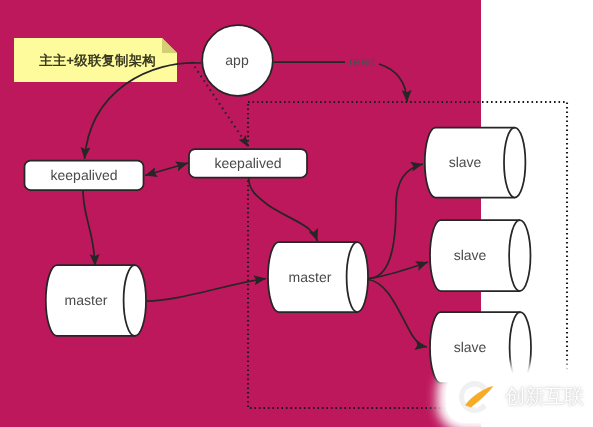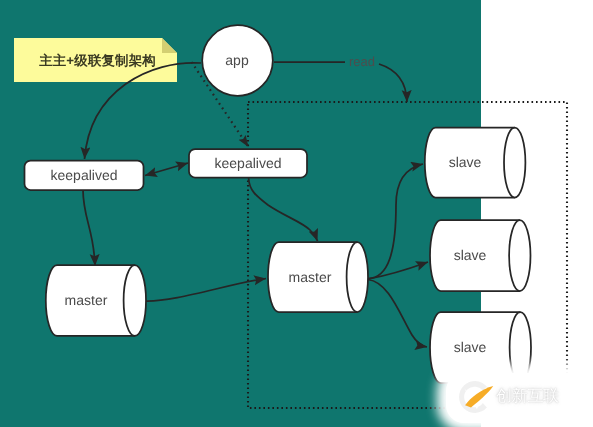--- a/index.html
+++ b/index.html
@@ -1,18 +1,18 @@
 <!DOCTYPE html>
 <html><head>
 <meta charset="utf-8">
 <title>Diagram</title>
 <style>
   html,body{margin:0;padding:0;background:#ffffff;-webkit-font-smoothing:antialiased;text-rendering:geometricPrecision;}
   body{width:593px;height:427px;overflow:hidden;font-family:"Liberation Sans",sans-serif;}
-  #stage{position:relative;width:481px;height:427px;background:#0f766e;text-align:center;}
+  #stage{position:relative;width:481px;height:427px;background:#be185d;text-align:center;}
   svg#diagram{position:absolute;left:0;top:0;width:593px;height:427px;}
   .node-label{font-family:"Liberation Sans",sans-serif;font-size:14px;fill:#4a4a4a;
               text-anchor:middle;dominant-baseline:middle;}
   .edge-label{font-family:"Liberation Sans",sans-serif;font-size:13px;fill:#4d4d4d;
               text-anchor:start;dominant-baseline:middle;}
   .note-label{font-family:"Liberation Sans",sans-serif;font-size:13.4px;font-weight:bold;
               fill:#3a3a22;text-anchor:middle;dominant-baseline:middle;letter-spacing:0.2px;}
   .shape{fill:#fff;stroke:#262626;stroke-width:1.75;}
   .edge{fill:none;stroke:#262626;stroke-width:1.75;}
   .dotted{fill:none;stroke:#1a1a1a;stroke-width:2.1;stroke-dasharray:1.6 2.9;stroke-linecap:butt;}
@@ -20,22 +20,22 @@
   #note-body{fill:#fdfb9b;stroke:none;}
   #note-fold{fill:#d4cf72;stroke:none;}
   #wm-glow{position:absolute;left:446px;top:373px;width:152px;height:50px;
            background:#ffffff;border-radius:18px;
            box-shadow:0 0 11px 9px #ffffff;
            pointer-events:none;z-index:4;}
   #watermark{position:absolute;left:456px;top:377px;width:140px;height:40px;
              display:flex;align-items:center;z-index:5;pointer-events:none;white-space:nowrap;}
   #wm-logo{width:40px;height:40px;flex:none;opacity:0.95;margin-top:0px;}
   #wm-check{fill:#f6a81c;}
-  #wm-text{font-family:"Liberation Sans",sans-serif;font-size:16px;font-weight:normal;
-           color:#ffffff;letter-spacing:-0.3px;margin-left:0;line-height:1;
+  #wm-text{font-family:"Liberation Sans",sans-serif;font-size:20px;font-weight:normal;
+           color:#ffffff;letter-spacing:-0.3px;margin-left:9px;line-height:1;
            text-shadow:0 0 1.5px rgba(175,175,175,0.85), 0 0 4px rgba(205,205,205,0.65);}
 </style>
 </head>
 <body>
 
 <div id="stage">
   <svg id="diagram" viewBox="0 0 593 427">
     <defs>
       <marker id="arrow" markerWidth="16" markerHeight="14" refX="12" refY="5" orient="auto" markerUnits="userSpaceOnUse">
         <path d="M0,0 L12,5 L0,10 L2.2,5 z" fill="#262626"></path>

